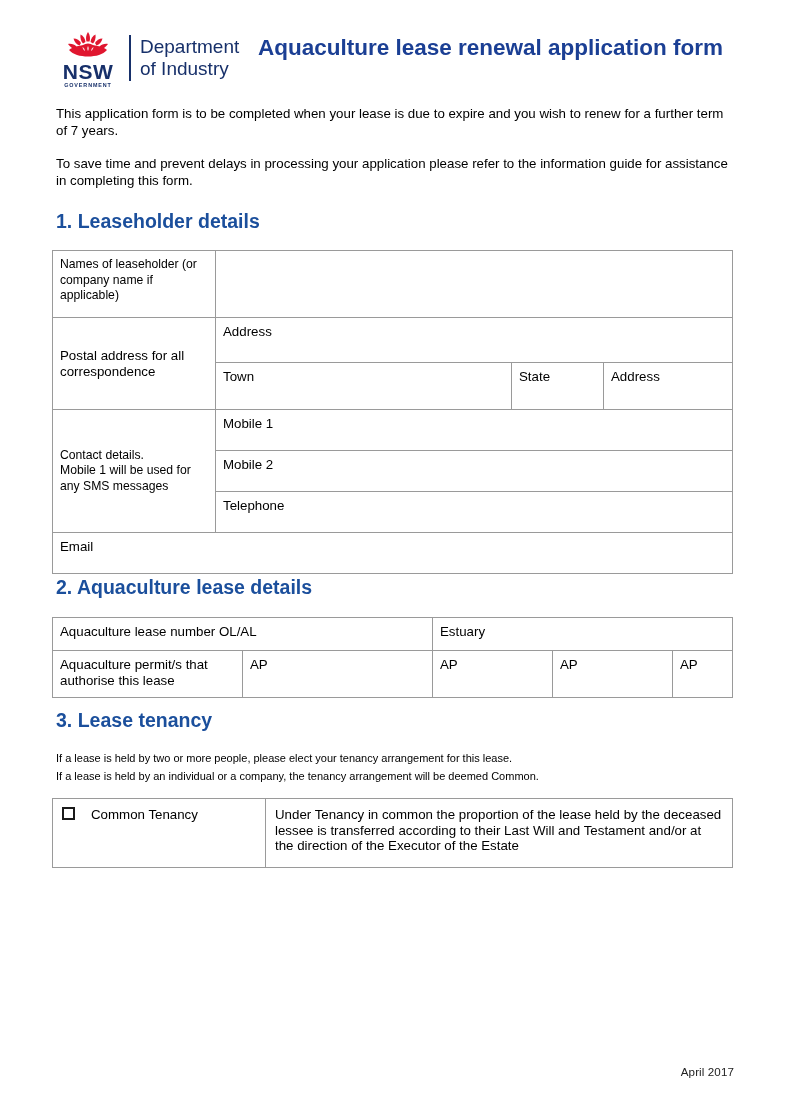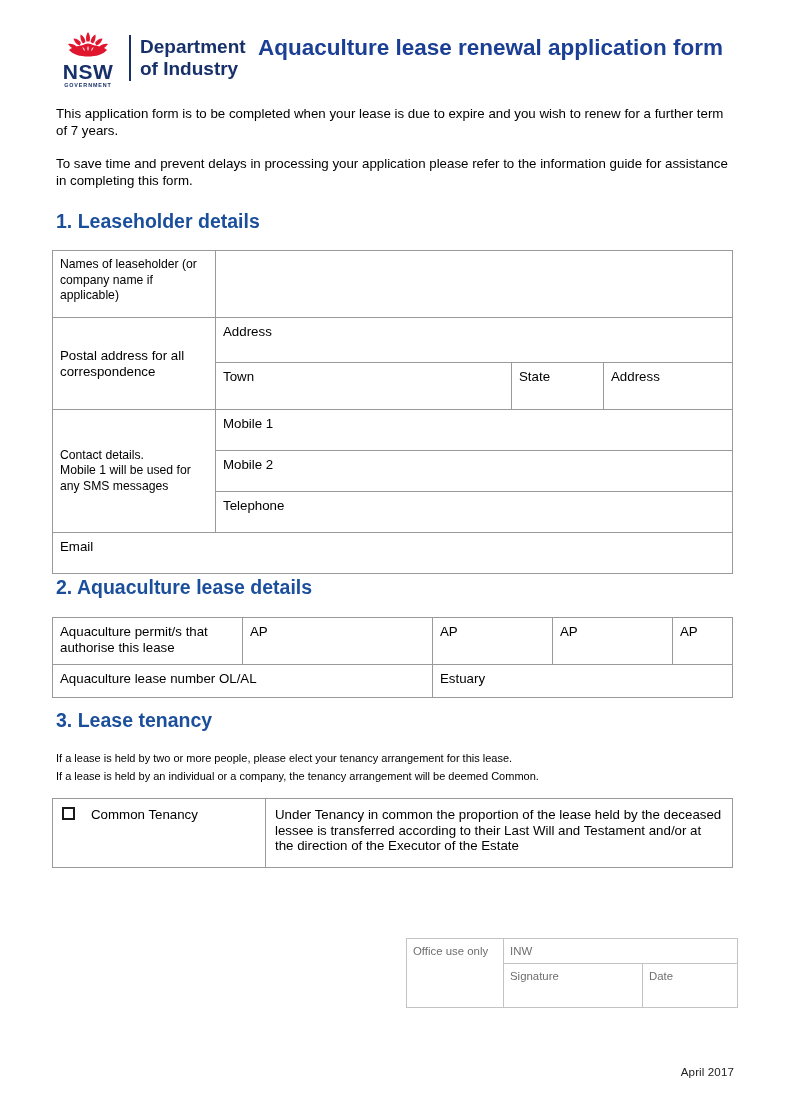--- a/index.html
+++ b/index.html
@@ -68,21 +68,21 @@
     margin-top: 0px;
   }
   .logo-divider {
     width: 2px;
     background: #17306a;
     height: 46px;
     margin: 5px 9px 0 9px;
   }
   .dept-text {
     font-family: "Liberation Sans", sans-serif;
-    font-weight: bold;
+    font-weight: normal;
     font-size: 19px;
     line-height: 22px;
     color: #17306a;
     margin-top: 6px;
     white-space: pre-line;
   }
   .form-title {
     position: absolute;
     left: 248px;
     top: 8px;
@@ -301,40 +301,40 @@
   <table class="form-table" id="table-lease">
     <colgroup>
       <col style="width:190px">
       <col style="width:190px">
       <col style="width:120px">
       <col style="width:120px">
       <col style="width:60px">
     </colgroup>
     <tbody>
       <tr>
-        <td style="height:34px">Aquaculture permit/s that authorise this lease</td>
-        <td>
-          <span>AP</span>
-        </td>
-        <td>
-          <span>AP</span>
-        </td>
-        <td>
-          <span>AP</span>
-        </td>
-        <td>
-          <span>AP</span>
-        </td>
-      </tr>
-      <tr>
         <td colspan="2" style="height:20px">
           <span>Aquaculture lease number OL/AL</span>
         </td>
         <td colspan="3">
           <span>Estuary</span>
+        </td>
+      </tr>
+      <tr>
+        <td style="height:34px">Aquaculture permit/s that authorise this lease</td>
+        <td>
+          <span>AP</span>
+        </td>
+        <td>
+          <span>AP</span>
+        </td>
+        <td>
+          <span>AP</span>
+        </td>
+        <td>
+          <span>AP</span>
         </td>
       </tr>
     </tbody>
   </table>
 
   <div class="section-heading" id="sec3-heading">3. Lease tenancy</div>
 
   <div class="tenancy-preamble">
     <div>If a lease is held by two or more people, please elect your tenancy arrangement for this lease.</div>
     <div>If a lease is held by an individual or a company, the tenancy arrangement will be deemed Common.</div>
@@ -348,39 +348,16 @@
     <tbody>
       <tr>
         <td class="tenancy-label-cell" style="height:52px">
           <span class="checkbox"></span><span>Common Tenancy</span>
         </td>
         <td>Under Tenancy in common the proportion of the lease held by the deceased lessee is transferred according to their Last Will and Testament and/or at the direction of the Executor of the Estate</td>
       </tr>
     </tbody>
   </table>
 
-  <table id="table-office">
-    <colgroup>
-      <col style="width:97px">
-      <col style="width:139px">
-      <col style="width:95px">
-    </colgroup>
-    <tbody>
-      <tr>
-        <td rowspan="2" style="height:28px">Office use only</td>
-        <td colspan="2">
-          <span>INW</span>
-        </td>
-      </tr>
-      <tr>
-        <td style="height:33px">
-          <span>Signature</span>
-        </td>
-        <td>
-          <span>Date</span>
-        </td>
-      </tr>
-    </tbody>
-  </table>
 
   <div class="footer-date">April 2017</div>
 
 </div>
 
 </body></html>

